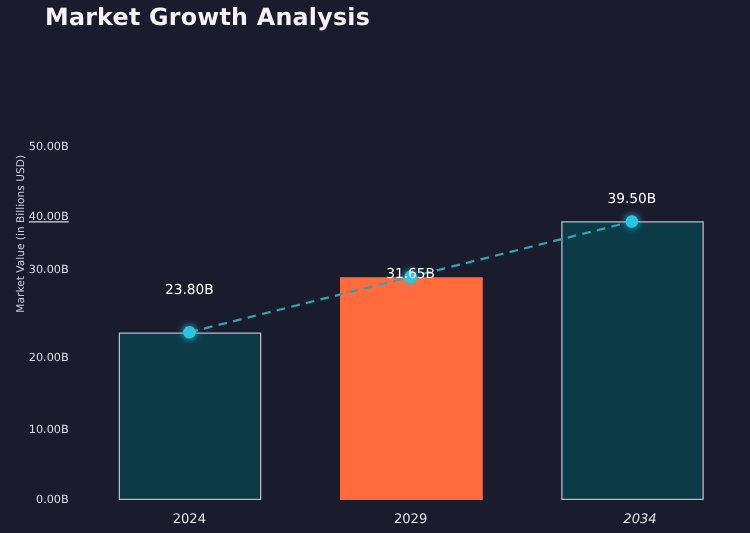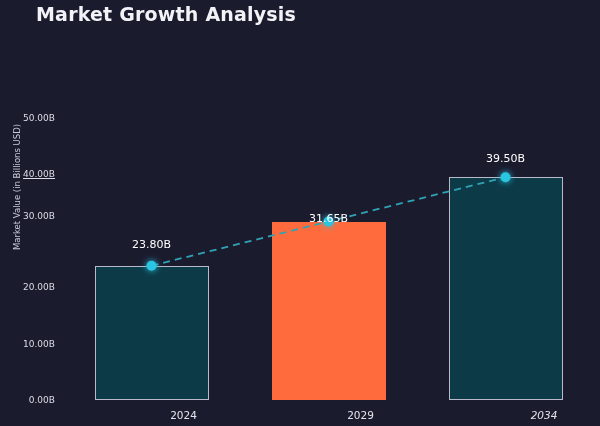--- a/index.html
+++ b/index.html
@@ -86,21 +86,20 @@
 
   
   .x-tick {
     position: absolute;
     top: 100%;
     margin-top: 9px;
     transform: translateX(-50%);
     font-size: 10.5px;
     color: #e3e3ec;
     white-space: nowrap;
-    margin-left: 32px;
   }
 
   
   #trend-svg {
     position: absolute;
     left: 0;
     top: 0;
     width: 531px;
     height: 282px;
     overflow: visible;
@@ -162,19 +161,19 @@
       </defs>
       <polyline id="trend-path" fill="none" stroke-width="1.8" stroke-dasharray="7 5" stroke-linecap="butt" points="88.5,147.768 265.5,103.494 442.5,59.22" stroke="#2fa3b5"></polyline>
       <g id="trend-markers">
           <circle cx="88.5" cy="147.768" r="5" fill="#29c5e0" filter="url(#glow)"></circle>
           <circle cx="265.5" cy="103.494" r="5" fill="#29c5e0" filter="url(#glow)"></circle>
           <circle cx="442.5" cy="59.22" r="5" fill="#29c5e0" filter="url(#glow)"></circle>
         </g>
     </svg>
 
     <div id="value-labels">
-        <div class="point-label" style="left: 88.5px; top: 133px;">23.80B</div>
+        <div class="point-label" style="left: 88.5px; top: 120px;">23.80B</div>
         <div class="point-label" style="left: 265.5px; top: 91.494px; margin-top: 16px;">31.65B</div>
         <div class="point-label" style="left: 442.5px; top: 47.22px;">39.50B</div>
       </div>
 
   </div>
 </div>
 
 </body></html>

